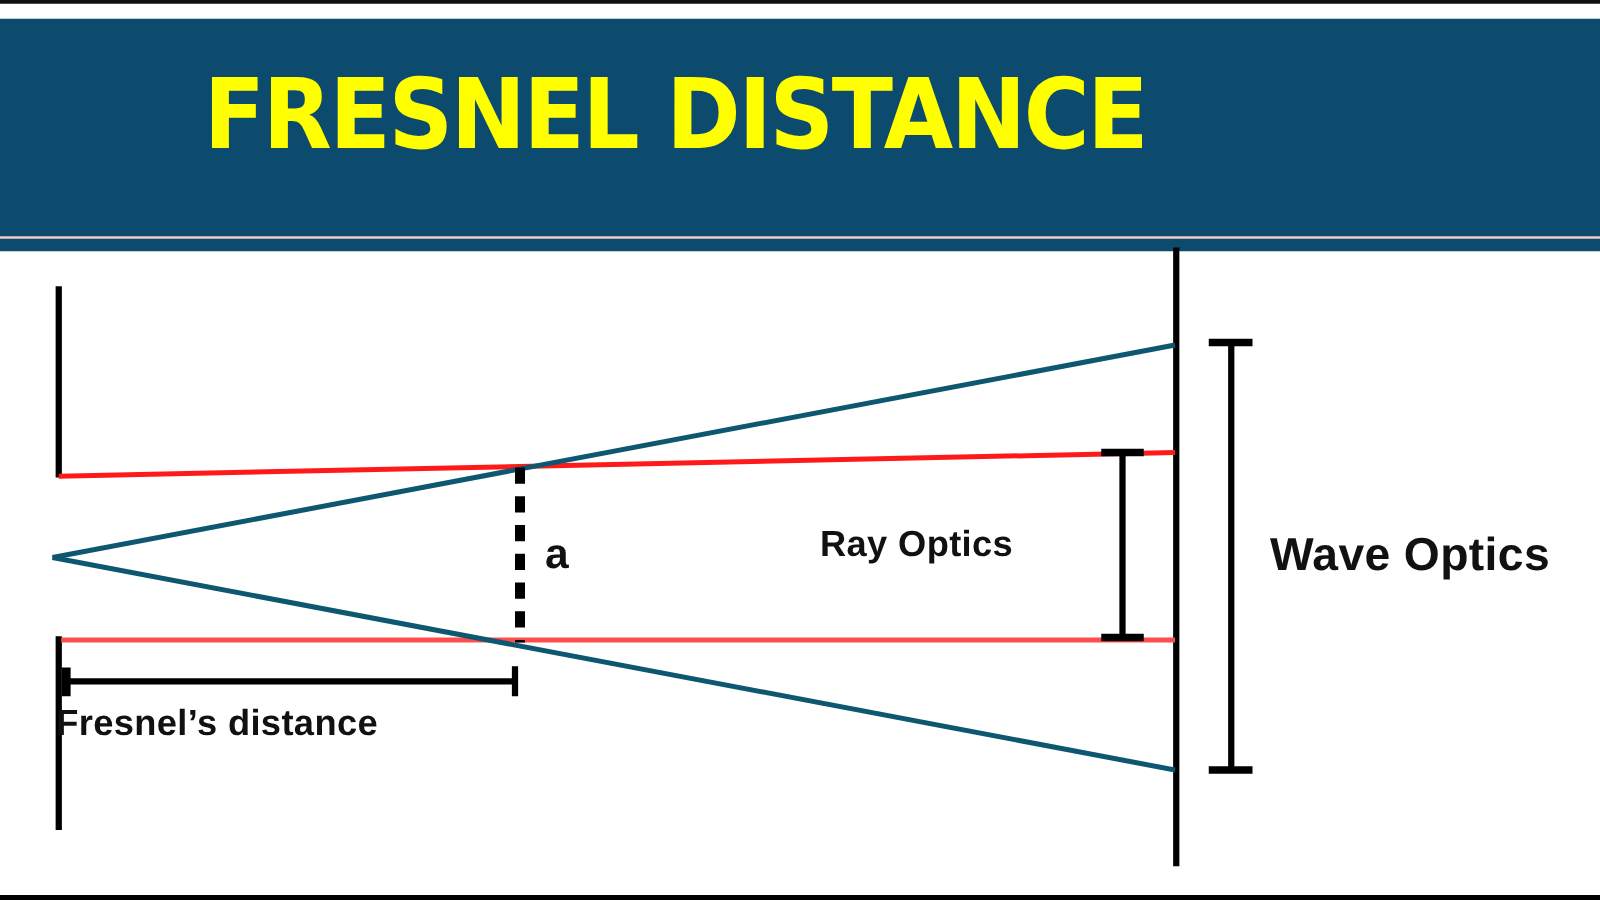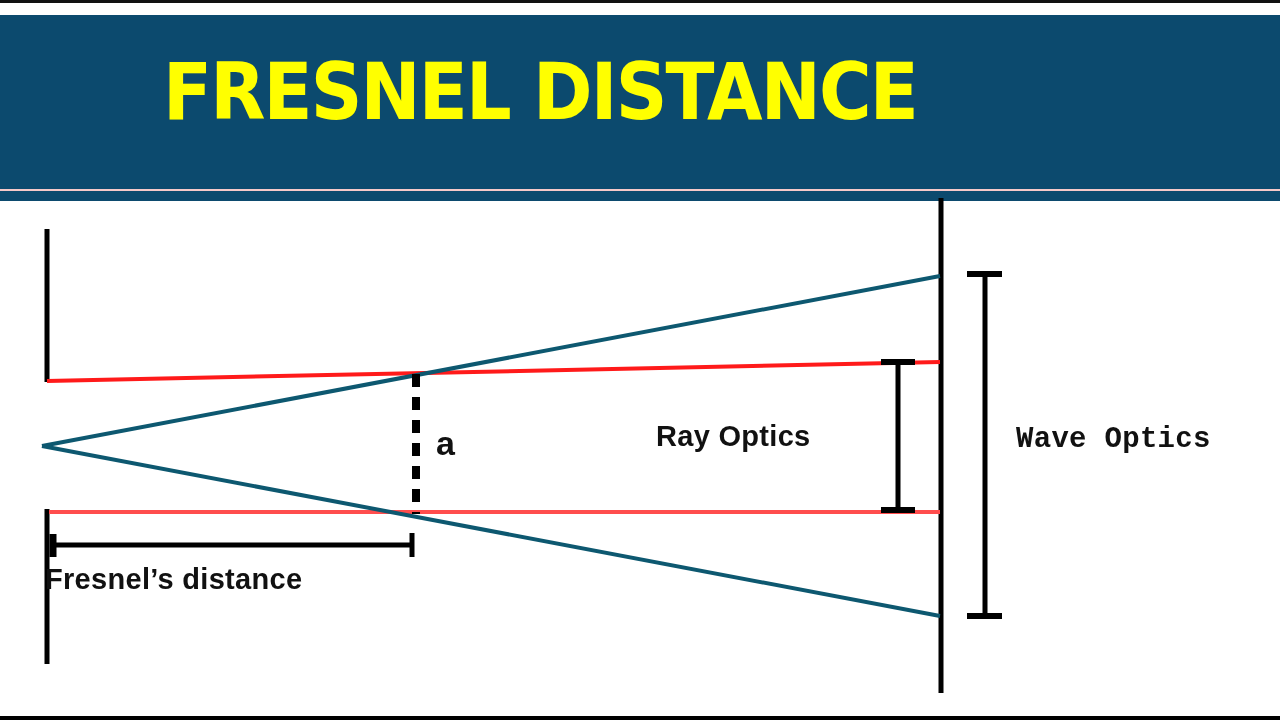--- a/index.html
+++ b/index.html
@@ -74,15 +74,15 @@
   <g>
     <line x1="985" y1="274" x2="985" y2="616" stroke="#000" stroke-width="5"></line>
     <line x1="967" y1="274" x2="1002" y2="274" stroke="#000" stroke-width="6"></line>
     <line x1="967" y1="616" x2="1002" y2="616" stroke="#000" stroke-width="6"></line>
   </g>
 </svg>
 
 <div class="label" style="left:436px; top:426px; font-size:34px;">a</div>
 <div class="label" style="left:45px; top:565px; font-size:29px; letter-spacing:0.3px;">Fresnel’s distance</div>
 <div class="label" style="left:640px; top:422px; font-size:29px; letter-spacing:0.3px;margin-left:16px;">Ray Optics</div>
-<div class="label" style="left:1016px; top:425px; font-size:29px; letter-spacing:0.3px;font-family:Liberation Mono, monospace;">Wave Optics</div>
+<div class="label" style="left:1016px; top:425px; font-size:37px; letter-spacing:0.3px;">Wave Optics</div>
 
 <div class="bottom-border"></div>
 
 </body></html>

